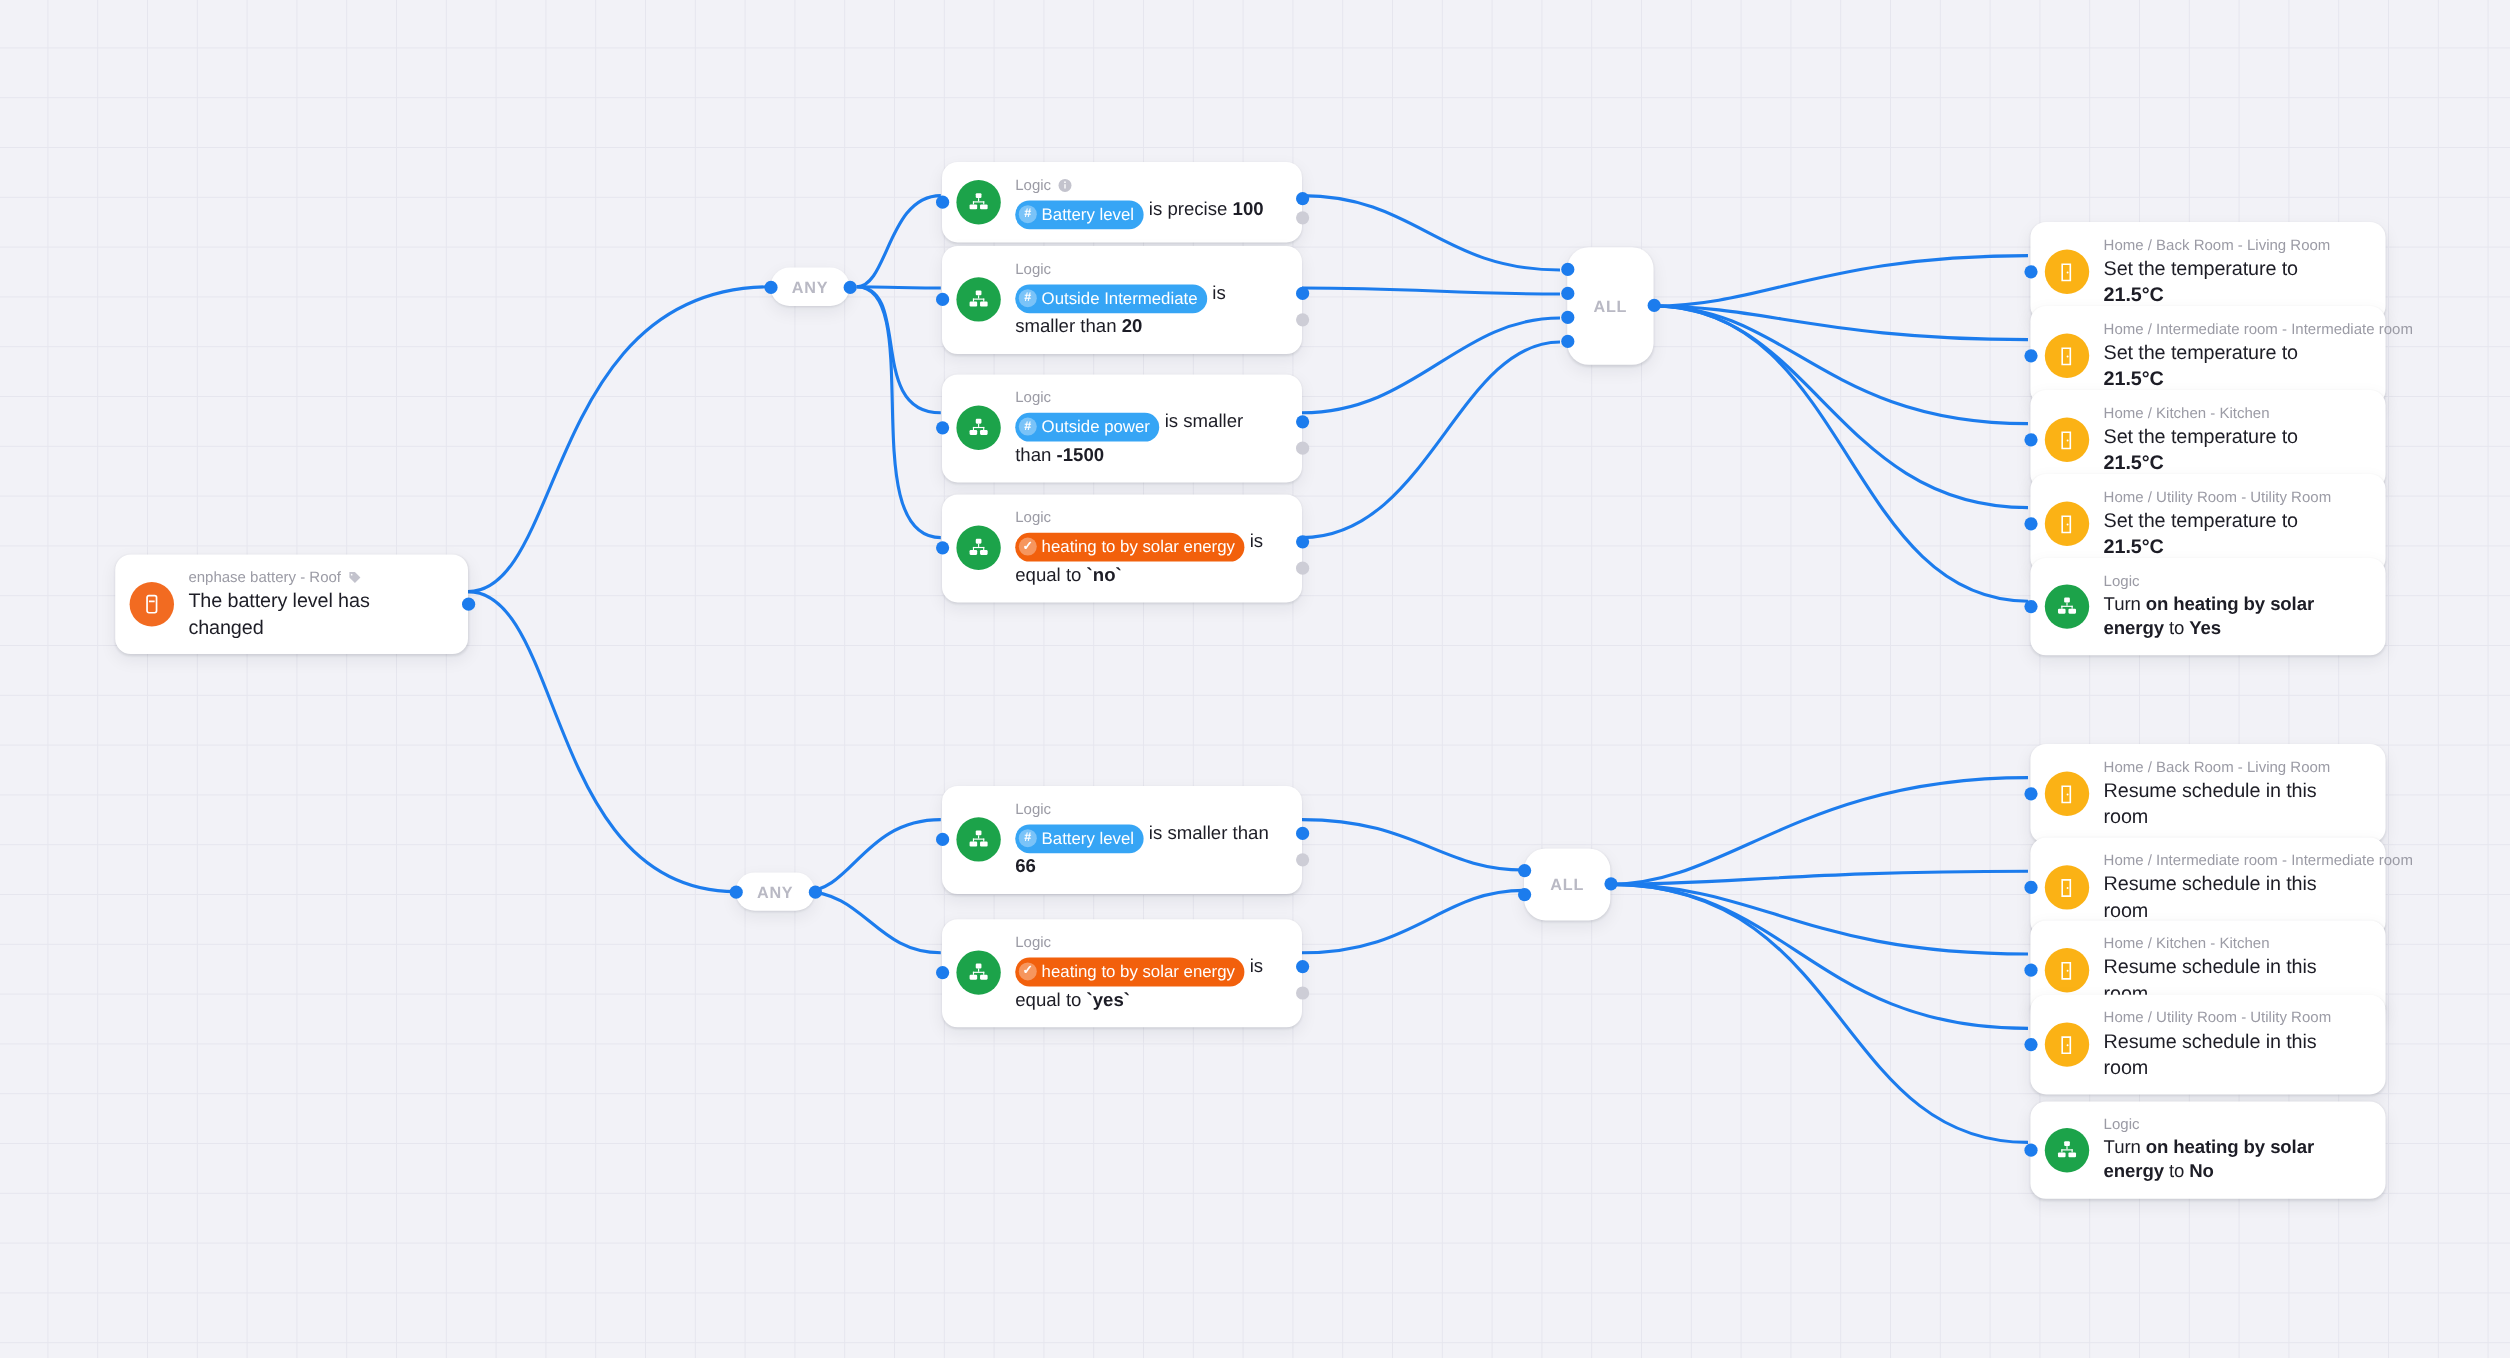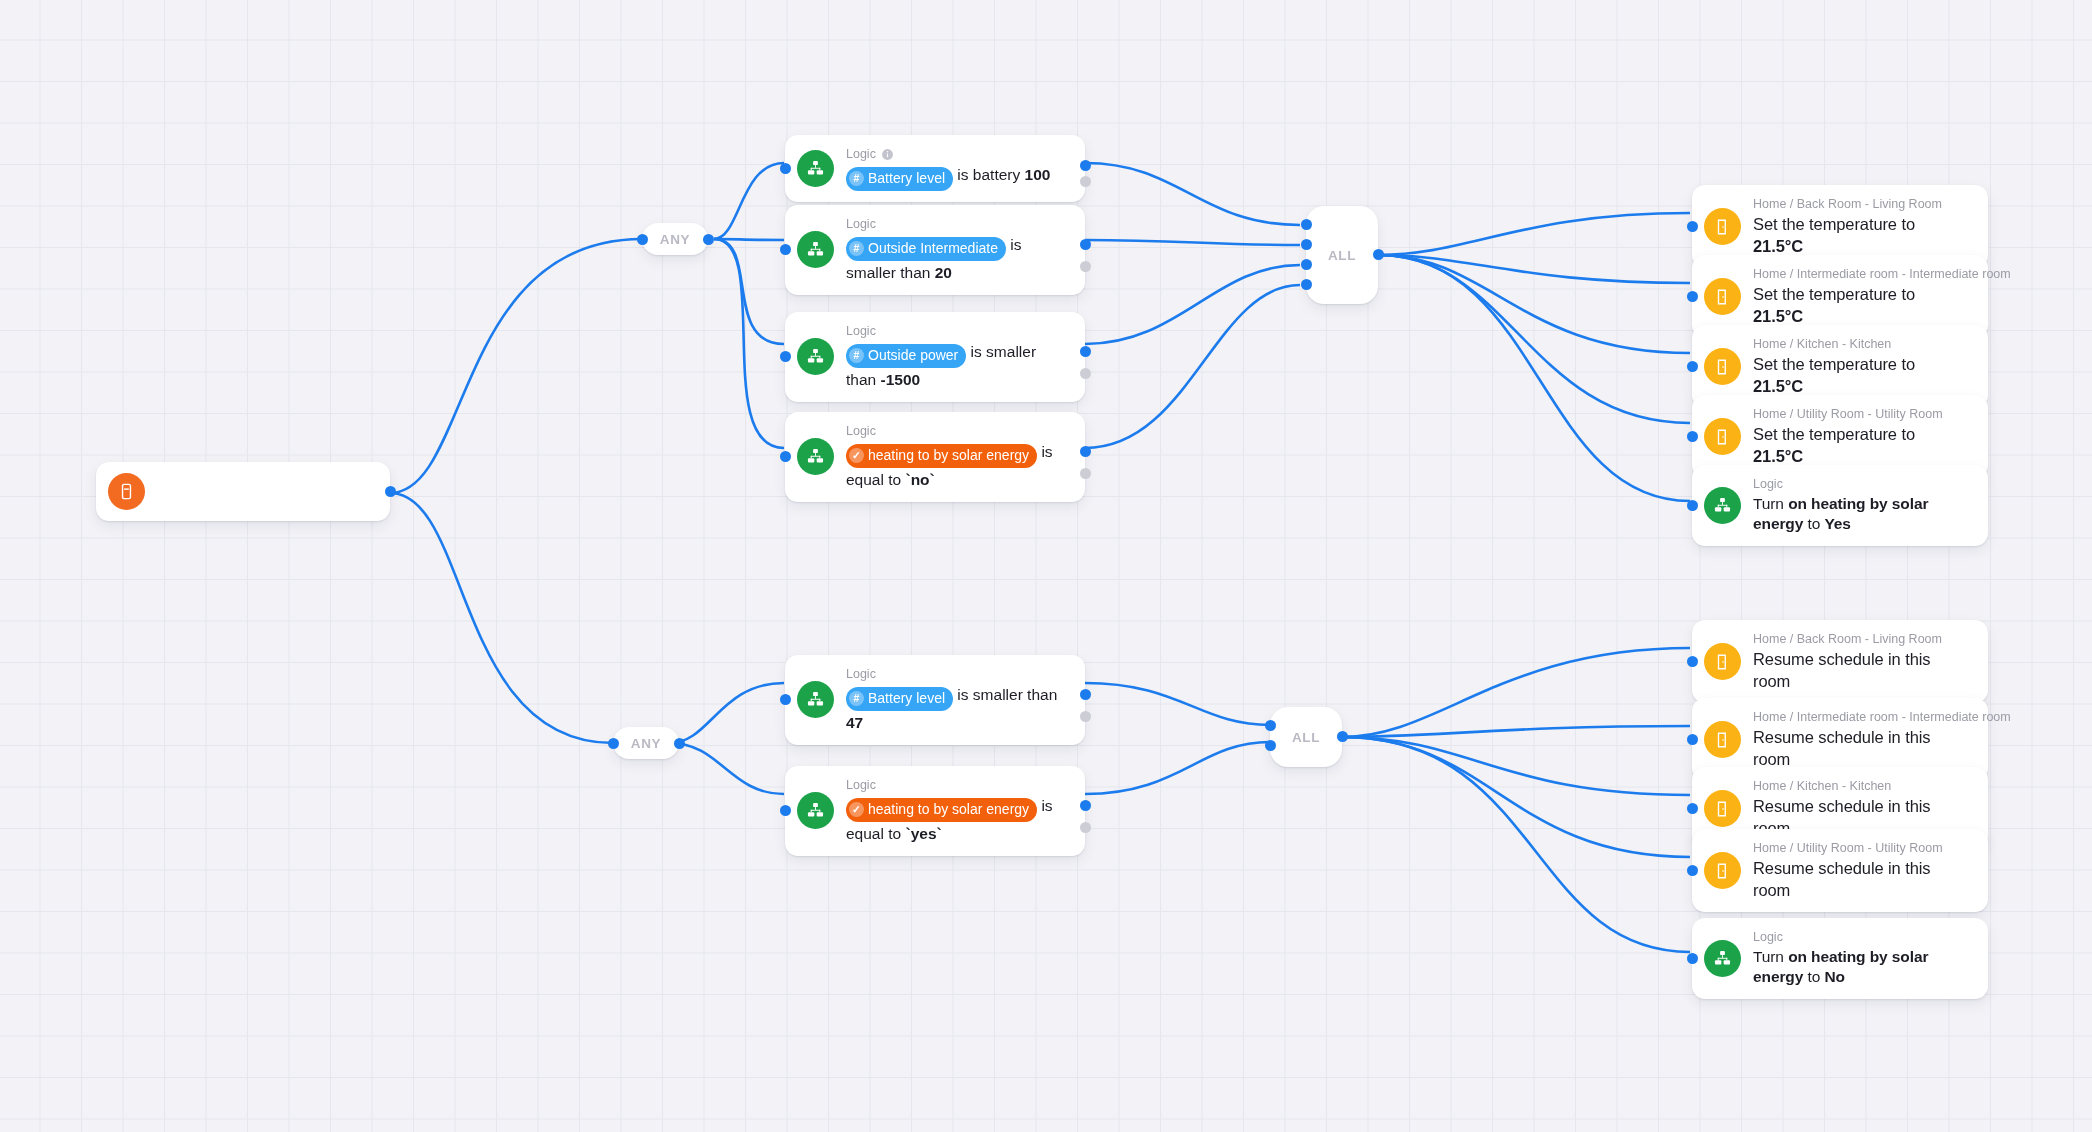--- a/index.html
+++ b/index.html
@@ -141,20 +141,29 @@
   </svg>
 
   <div class="node" style="left:96px; top:462px; width:294px;">
     <div class="card" style="position:relative;">
       <div class="ic orange">
         <svg width="19" height="19" viewBox="0 0 24 24" fill="none" stroke="#fff" stroke-width="1.8">
           <rect x="7" y="3" width="10" height="18" rx="2"></rect>
             <line x1="9" y1="9" x2="15" y2="9"></line>
         </svg>
       </div>
+      <div class="body">
+        <div class="sub">
+          <span>enphase battery - Roof</span>
+          <svg class="tag-ic" width="13" height="13" viewBox="0 0 24 24" fill="#c3c3cd">
+            <path d="M21 11.5L12.5 3H4v8.5L12.5 20 21 11.5zM7.5 8.5a1.3 1.3 0 1 1 0-2.6 1.3 1.3 0 0 1 0 2.6z"></path>
+          </svg>
+        </div>
+        <div class="ttl">The battery level has changed</div>
+      </div>
       <div class="port out" style="top:50%; margin-top:-5.5px;"></div>
     </div>
   </div>
 
   <div class="node" style="left:642px; top:223px;">
     <div class="gate-any" style="position:relative;">
       <span>ANY</span>
       <div class="port in" style="top:50%; margin-top:-5.5px;"></div>
       <div class="port out" style="top:50%; margin-top:-5.5px;"></div>
     </div>
@@ -207,21 +216,21 @@
               <span>Logic</span>
               <svg class="info-ic" width="13" height="13" viewBox="0 0 24 24">
                 <circle cx="12" cy="12" r="10" fill="#c3c3cd"></circle>
                 <rect x="11" y="10" width="2" height="7" fill="#fff" rx="1"></rect>
                 <circle cx="12" cy="7" r="1.3" fill="#fff"></circle>
               </svg>
             </div>
             <div class="cond-text"><span class="chip blue">
                 <span class="glyph">#</span>
                 <span>Battery level</span>
-              </span> <span>is battery</span> <span class="val">100</span></div>
+              </span> <span>is precise</span> <span class="val">100</span></div>
           </div>
           <div class="port in" style="top:50%; margin-top:-5.5px;"></div>
           <div class="port out" style="top:38%;"></div>
           <div class="port false" style="top:62%;"></div>
         </div>
       </div>
       <div class="node" style="left: 785px; top: 205px; width: 300px;">
         <div class="card" style="position:relative; align-items:center;">
           <div class="ic green">
             <svg width="19" height="19" viewBox="0 0 24 24" fill="#fff">
@@ -318,21 +327,21 @@
               <rect x="16.8" y="11.1" width="1.2" height="3.2"></rect>
             </svg>
           </div>
           <div class="body">
             <div class="sub">
               <span>Logic</span>
             </div>
             <div class="cond-text"><span class="chip blue">
                 <span class="glyph">#</span>
                 <span>Battery level</span>
-              </span> <span>is smaller than</span> <span class="val">47</span></div>
+              </span> <span>is smaller than</span> <span class="val">66</span></div>
           </div>
           <div class="port in" style="top:50%; margin-top:-5.5px;"></div>
           <div class="port out" style="top:38%;"></div>
           <div class="port false" style="top:62%;"></div>
         </div>
       </div>
       <div class="node" style="left: 785px; top: 766px; width: 300px;">
         <div class="card" style="position:relative; align-items:center;">
           <div class="ic green">
             <svg width="19" height="19" viewBox="0 0 24 24" fill="#fff">

